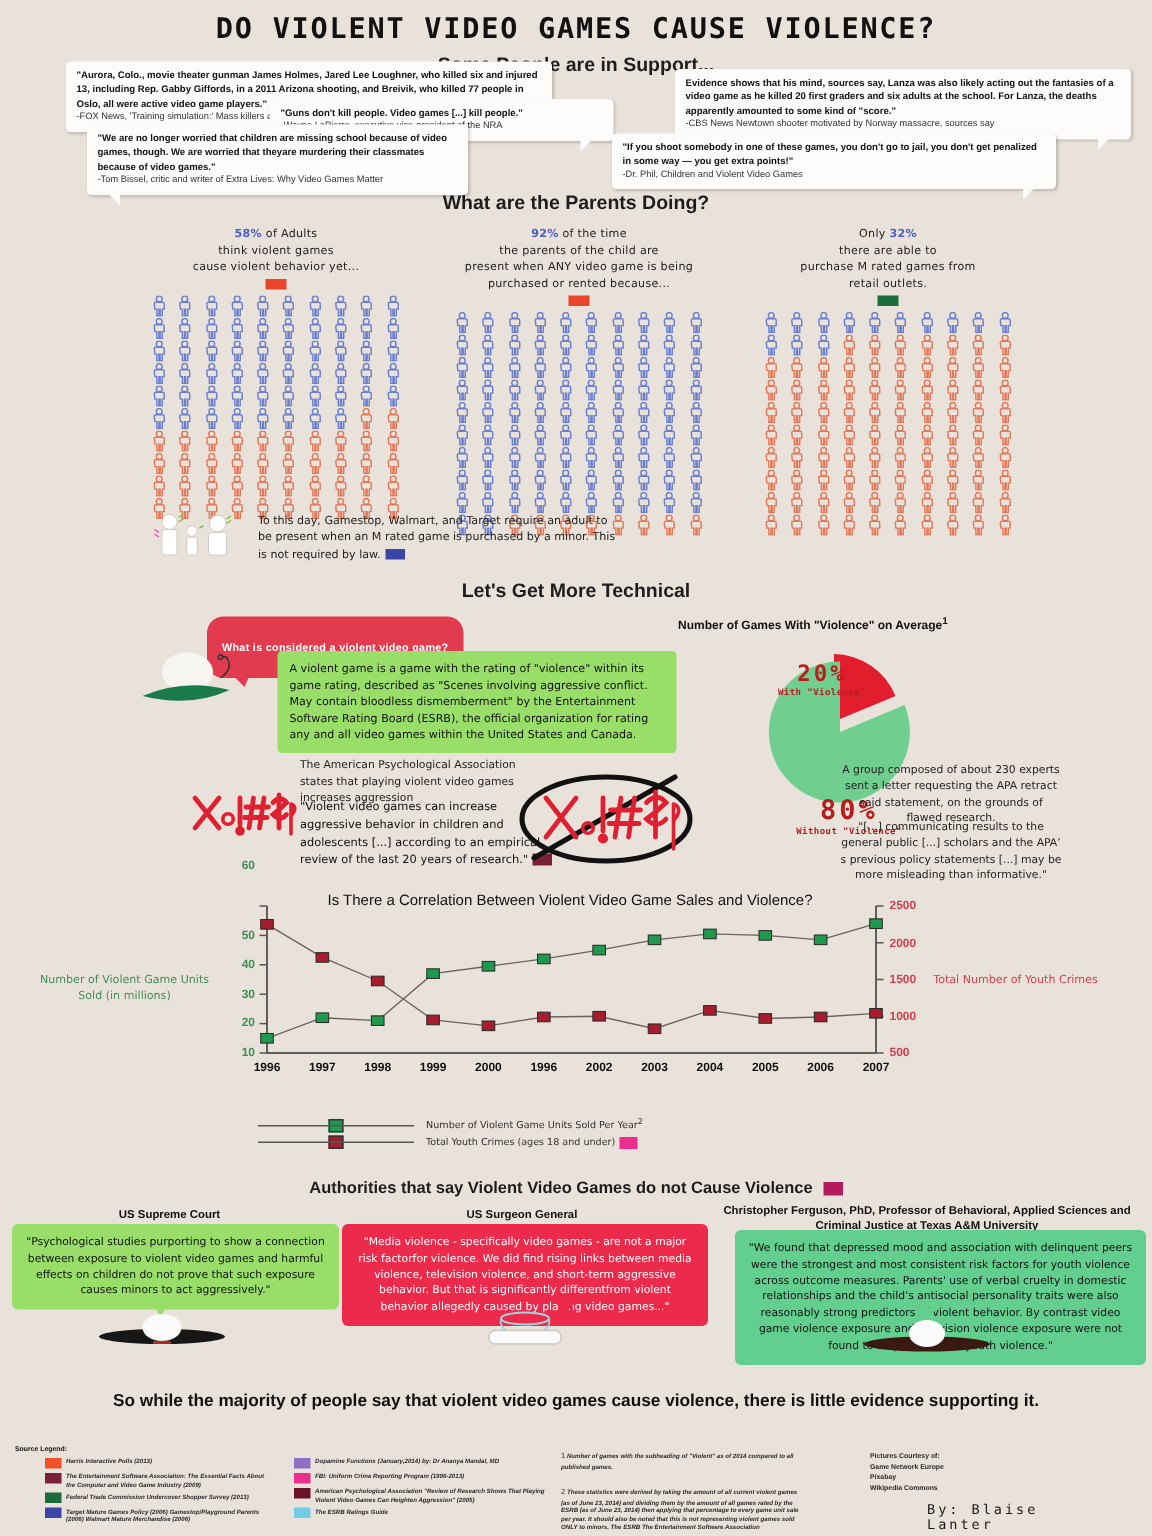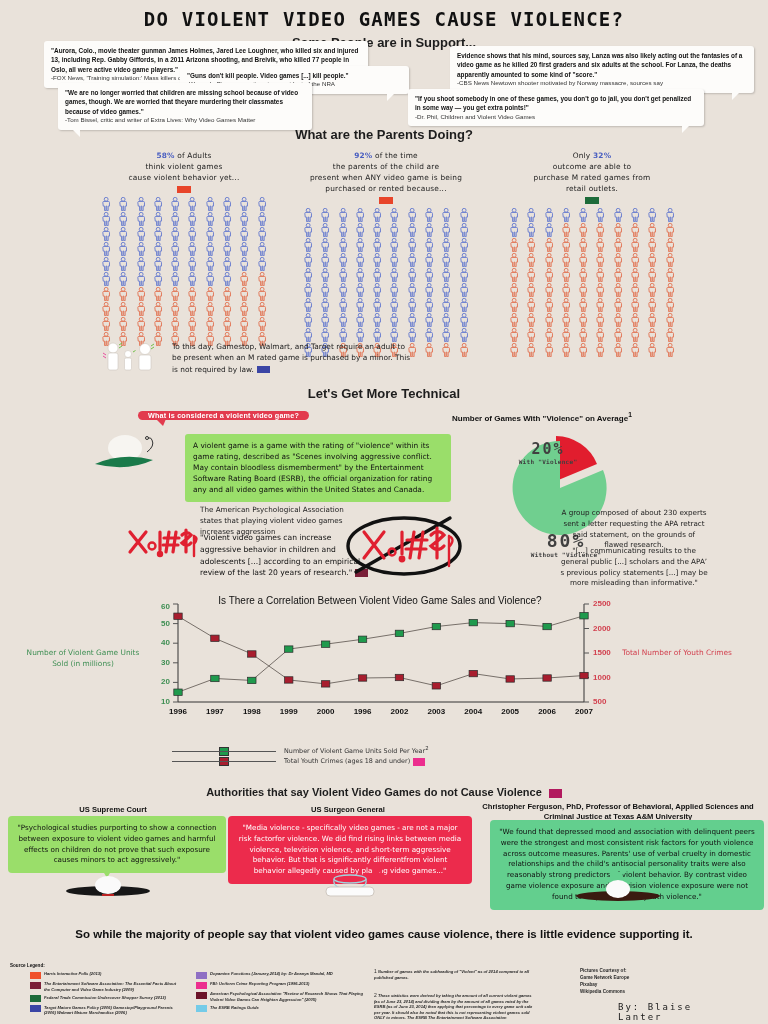--- a/index.html
+++ b/index.html
@@ -56,21 +56,21 @@
   .note-text{
     position:absolute;font-family:"DejaVu Sans",sans-serif;font-size:7.4px;
     line-height:1.55;color:#222;
   }
   .note-sw{display:inline-block;width:13px;height:7px;background:#3b45a5;vertical-align:middle;margin-left:3px;}
 
   
   .redlabel{
     position:absolute;background:#e23b4e;color:#fff;border-radius:11px;
     font-family:"Liberation Sans",sans-serif;font-weight:bold;font-size:7.2px;
-    padding:0 10px;letter-spacing:.2px;
+    padding:16px 10px;letter-spacing:.2px;
   }
   .redlabel:after{
     content:"";position:absolute;left:18px;bottom:-6px;
     border-left:7px solid transparent;border-right:3px solid transparent;
     border-top:7px solid #e23b4e;
   }
   .greenbox{
     position:absolute;background:#9ade6a;border-radius:3px;padding:6px 8px;
     font-family:"DejaVu Sans",sans-serif;font-size:7.4px;line-height:1.5;color:#111;
   }
@@ -82,21 +82,21 @@
     position:absolute;font-family:"DejaVu Sans",sans-serif;font-size:7.6px;
     line-height:1.55;color:#111;
   }
   .tiny-sw{display:inline-block;width:13px;height:8px;background:#7a1f38;vertical-align:middle;margin-left:3px;}
 
   .pie-title{
     position:absolute;font-family:"Liberation Sans",sans-serif;font-weight:bold;
     font-size:8px;line-height:1.4;color:#111;
   }
   .pie-wrap{position:absolute;}
-  .pielbl{position:absolute;text-align:center;color:#404040;font-family:"DejaVu Sans Mono",monospace;}
+  .pielbl{position:absolute;text-align:center;color:#b91c1c;font-family:"DejaVu Sans Mono",monospace;}
   .pielbl .big{font-size:15px;font-weight:bold;letter-spacing:2px;display:block;}
   .pielbl .small{font-size:6px;font-weight:bold;letter-spacing:.3px;display:block;}
   .pielbl.w .big{font-size:12px;}
 
   .swear{position:absolute;}
 
   
   .chart-area{position:absolute;}
   .chart-title{
     position:absolute;width:100%;text-align:center;
@@ -1408,21 +1408,21 @@
             <path d="M2.2 6.2 q0 -1.1 1.3 -1.1 h5 q1.3 0 1.3 1.1 v4.2 h-1.5 v5.2 h-1.6 v-5.2 h-0.9 v5.2 h-1.6 v-5.2 h-1.5 z" fill="none" stroke="#e2795a" stroke-width="1.1"></path>
           </svg>
         </div>
       </div>
   </div>
 
   <div class="picto-block" style="left:506px;top:150px;width:172px;">
     <div class="picto-head">
       <span>Only</span>
       <span class="pct">32%</span><br>
-      <span>outcome are able to</span><br>
+      <span>there are able to</span><br>
       <span>purchase M rated games from</span><br>
       <span>retail outlets.</span>
     </div>
     <span class="swatch" style="background:#1d6b3a"></span>
     <div class="grid">
         <div class="person">
           <svg viewBox="0 0 12 16" preserveAspectRatio="xMidYMid meet">
             <circle cx="6" cy="2.6" r="2.2" fill="none" stroke="#6b7fcf" stroke-width="1.1"></circle>
             <path d="M2.2 6.2 q0 -1.1 1.3 -1.1 h5 q1.3 0 1.3 1.1 v4.2 h-1.5 v5.2 h-1.6 v-5.2 h-0.9 v5.2 h-1.6 v-5.2 h-1.5 z" fill="none" stroke="#6b7fcf" stroke-width="1.1"></path>
           </svg>
@@ -2171,21 +2171,21 @@
 
   <div class="axlbl-left" style="left:24px;top:648px;width:118px;">Number of Violent Game Units Sold (in millions)</div>
   <div class="axlbl-right" style="left:622px;top:648px;width:110px;">Total Number of Youth Crimes</div>
 
   <div id="ytl">
       <div class="ytick l" style="left: 142px; top: 697px; width: 28px;">10</div>
       <div class="ytick l" style="left: 142px; top: 677.4px; width: 28px;">20</div>
       <div class="ytick l" style="left: 142px; top: 657.8px; width: 28px;">30</div>
       <div class="ytick l" style="left: 142px; top: 638.2px; width: 28px;">40</div>
       <div class="ytick l" style="left: 142px; top: 618.6px; width: 28px;">50</div>
-      <div class="ytick l" style="left: 142px; top: 602px; width: 28px;">60</div>
+      <div class="ytick l" style="left: 142px; top: 572px; width: 28px;">60</div>
     </div>
   <div id="ytr">
       <div class="ytick r" style="left: 593px; top: 697px; width: 34px;">500</div>
       <div class="ytick r" style="left: 593px; top: 672.5px; width: 34px;">1000</div>
       <div class="ytick r" style="left: 593px; top: 648px; width: 34px;">1500</div>
       <div class="ytick r" style="left: 593px; top: 623.5px; width: 34px;">2000</div>
       <div class="ytick r" style="left: 593px; top: 599px; width: 34px;">2500</div>
     </div>
   <div id="xt">
       <div class="xtick" style="left: 160px; top: 707px; width: 36px;">1996</div>

